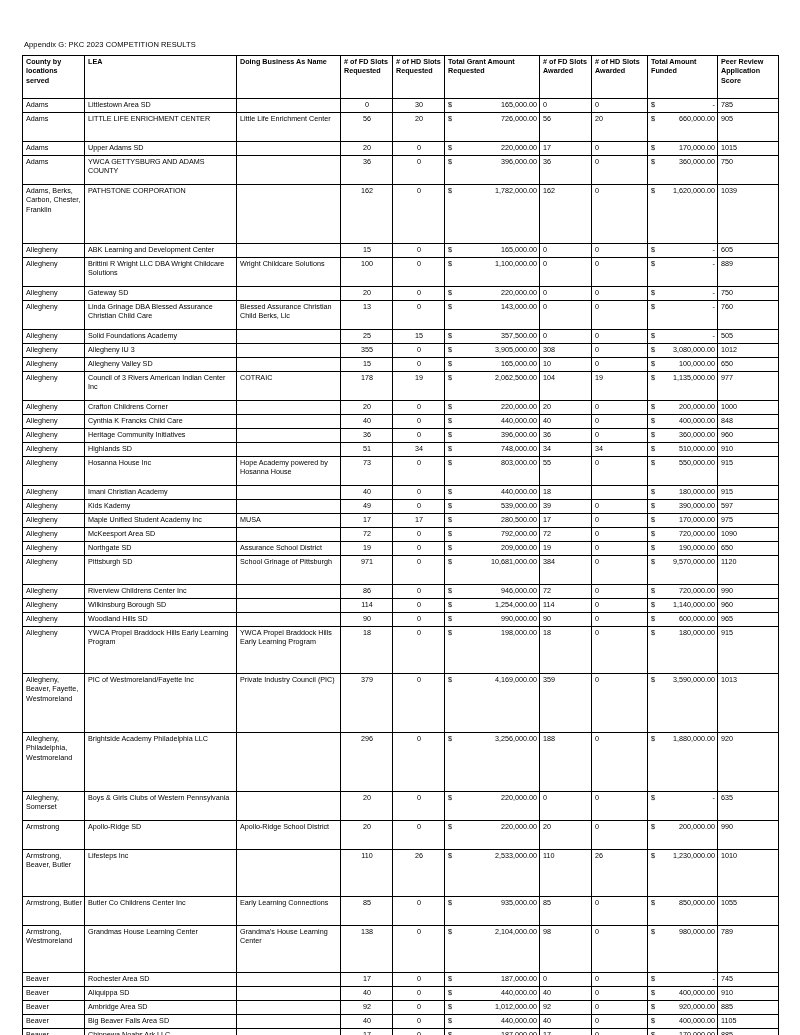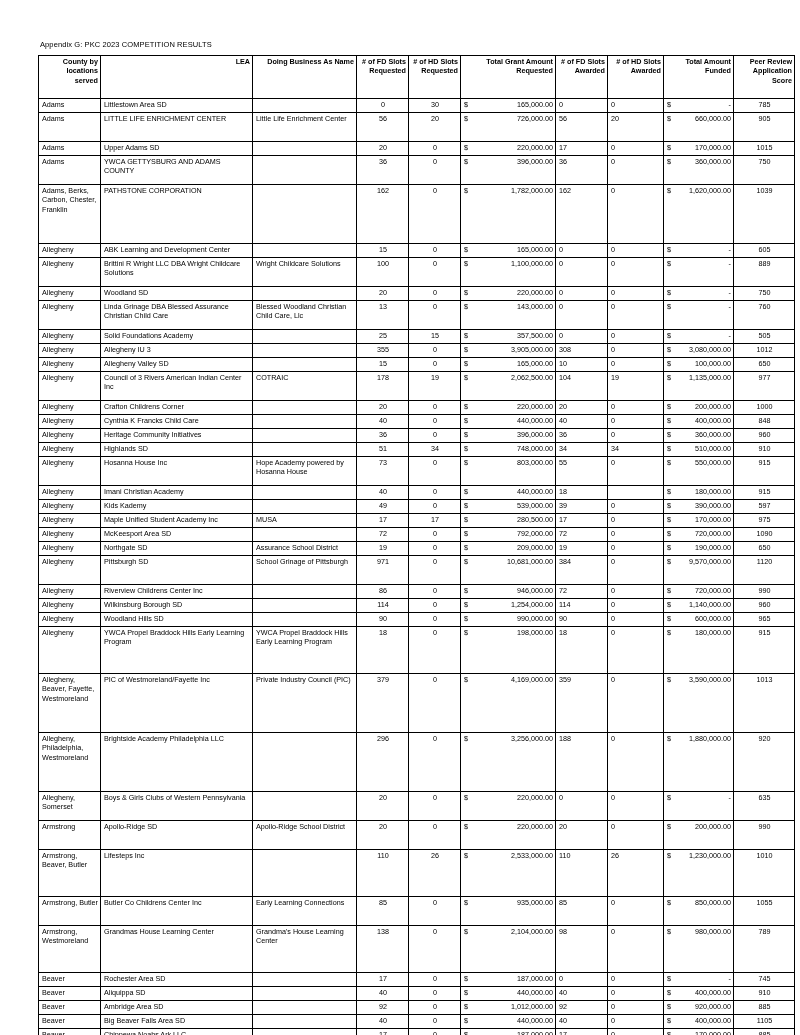--- a/index.html
+++ b/index.html
@@ -12,21 +12,21 @@
     height: 1035px;
     font-family: "Liberation Sans", sans-serif;
     color: #000000;
     overflow: hidden;
   }
   .page {
     position: relative;
     width: 800px;
     height: 1035px;
     box-sizing: border-box;
-    padding: 40px 22px 0 38px;
+    padding: 40px 22px 0 22px;
   }
   .doc-title {
     font-size: 7.5px;
     line-height: 10px;
     margin: 0 0 5px 2px;
     letter-spacing: 0.1px;
     white-space: nowrap;
   }
   table.grant-table {
     border-collapse: collapse;
@@ -42,21 +42,21 @@
     padding: 1px 2px 1px 3px;
     vertical-align: top;
     overflow: hidden;
     word-wrap: break-word;
   }
   table.grant-table thead th {
     font-weight: bold;
     height: 40px;
     vertical-align: top;
     border-bottom: 1.6px solid #000;
-    text-align: right;
+    text-align: left;
   }
   
   col.c-county  { width: 62px; }
   col.c-lea     { width: 152px; }
   col.c-dba     { width: 104px; }
   col.c-fdreq   { width: 52px; }
   col.c-hdreq   { width: 52px; }
   col.c-grant   { width: 95px; }
   col.c-fdaw    { width: 52px; }
   col.c-hdaw    { width: 56px; }
@@ -75,21 +75,21 @@
     vertical-align: top;
     padding: 1px 3px 1px 3px;
   }
   td.money .m-wrap {
     display: flex;
     justify-content: space-between;
   }
   td.money .m-sym { flex: 0 0 auto; }
   td.money .m-val { flex: 0 0 auto; }
   td.score {
-    text-align: center;
+    text-align: left;
     vertical-align: bottom;
   }
   td.text {
     vertical-align: top;
   }
   tr.tall td { height: 26px; }
   tr.tall2 td { height: 44px; }
   tr.tall3 td { height: 56px; }
   tr.short td { height: 11px; }
 </style>
@@ -277,21 +277,21 @@
           <td class="money">
             <div class="m-wrap">
               <span class="m-sym">$</span>
               <span class="m-val">-</span>
             </div>
           </td>
           <td class="score">889</td>
         </tr>
         <tr class="short">
           <td class="text">Allegheny</td>
-          <td class="text">Woodland SD</td>
+          <td class="text">Gateway SD</td>
           <td class="text"></td>
           <td class="num">20</td>
           <td class="num">0</td>
           <td class="money">
             <div class="m-wrap">
               <span class="m-sym">$</span>
               <span class="m-val">220,000.00</span>
             </div>
           </td>
           <td class="num-left">0</td>
@@ -300,21 +300,21 @@
             <div class="m-wrap">
               <span class="m-sym">$</span>
               <span class="m-val">-</span>
             </div>
           </td>
           <td class="score">750</td>
         </tr>
         <tr class="tall">
           <td class="text">Allegheny</td>
           <td class="text">Linda Grinage DBA Blessed Assurance Christian Child Care</td>
-          <td class="text">Blessed Woodland Christian Child Care, Llc</td>
+          <td class="text">Blessed Assurance Christian Child Berks, Llc</td>
           <td class="num">13</td>
           <td class="num">0</td>
           <td class="money">
             <div class="m-wrap">
               <span class="m-sym">$</span>
               <span class="m-val">143,000.00</span>
             </div>
           </td>
           <td class="num-left">0</td>
           <td class="num-left">0</td>

